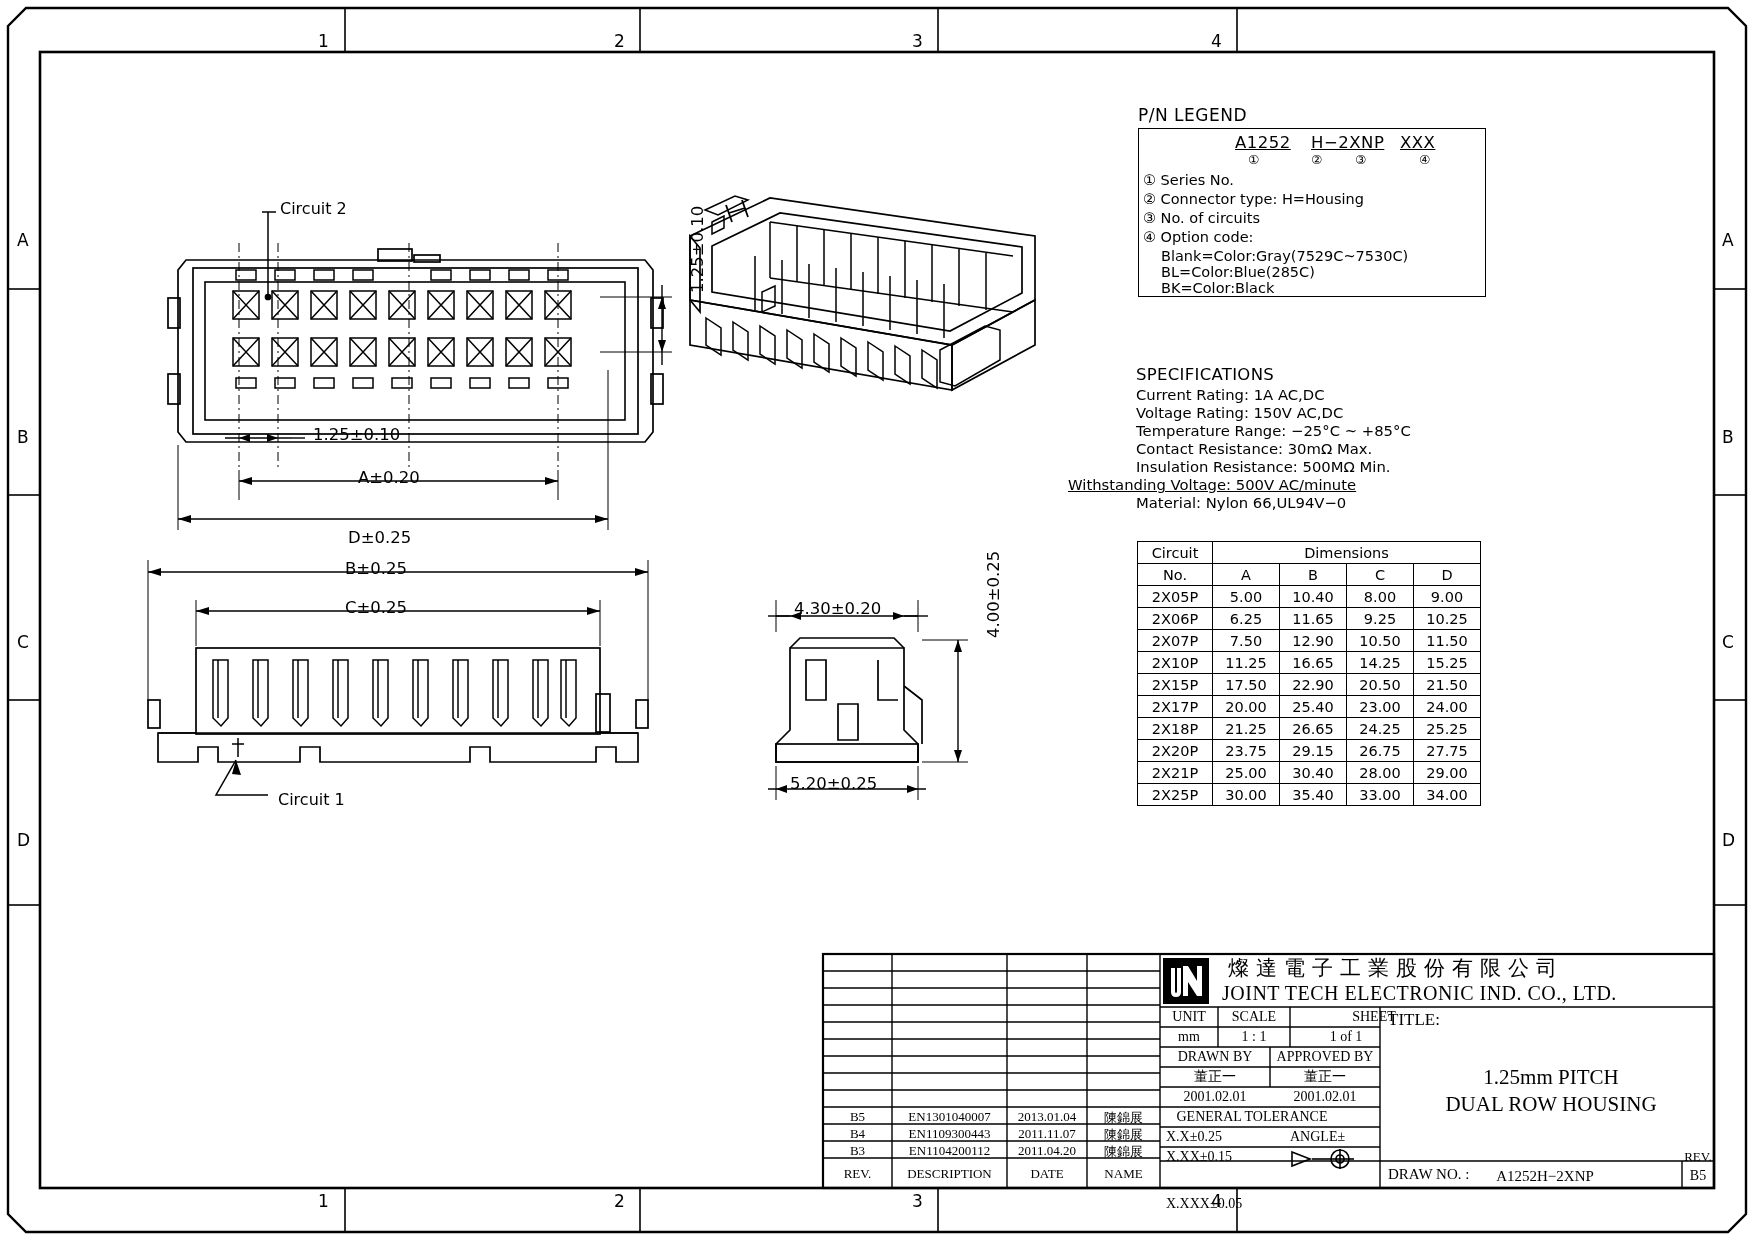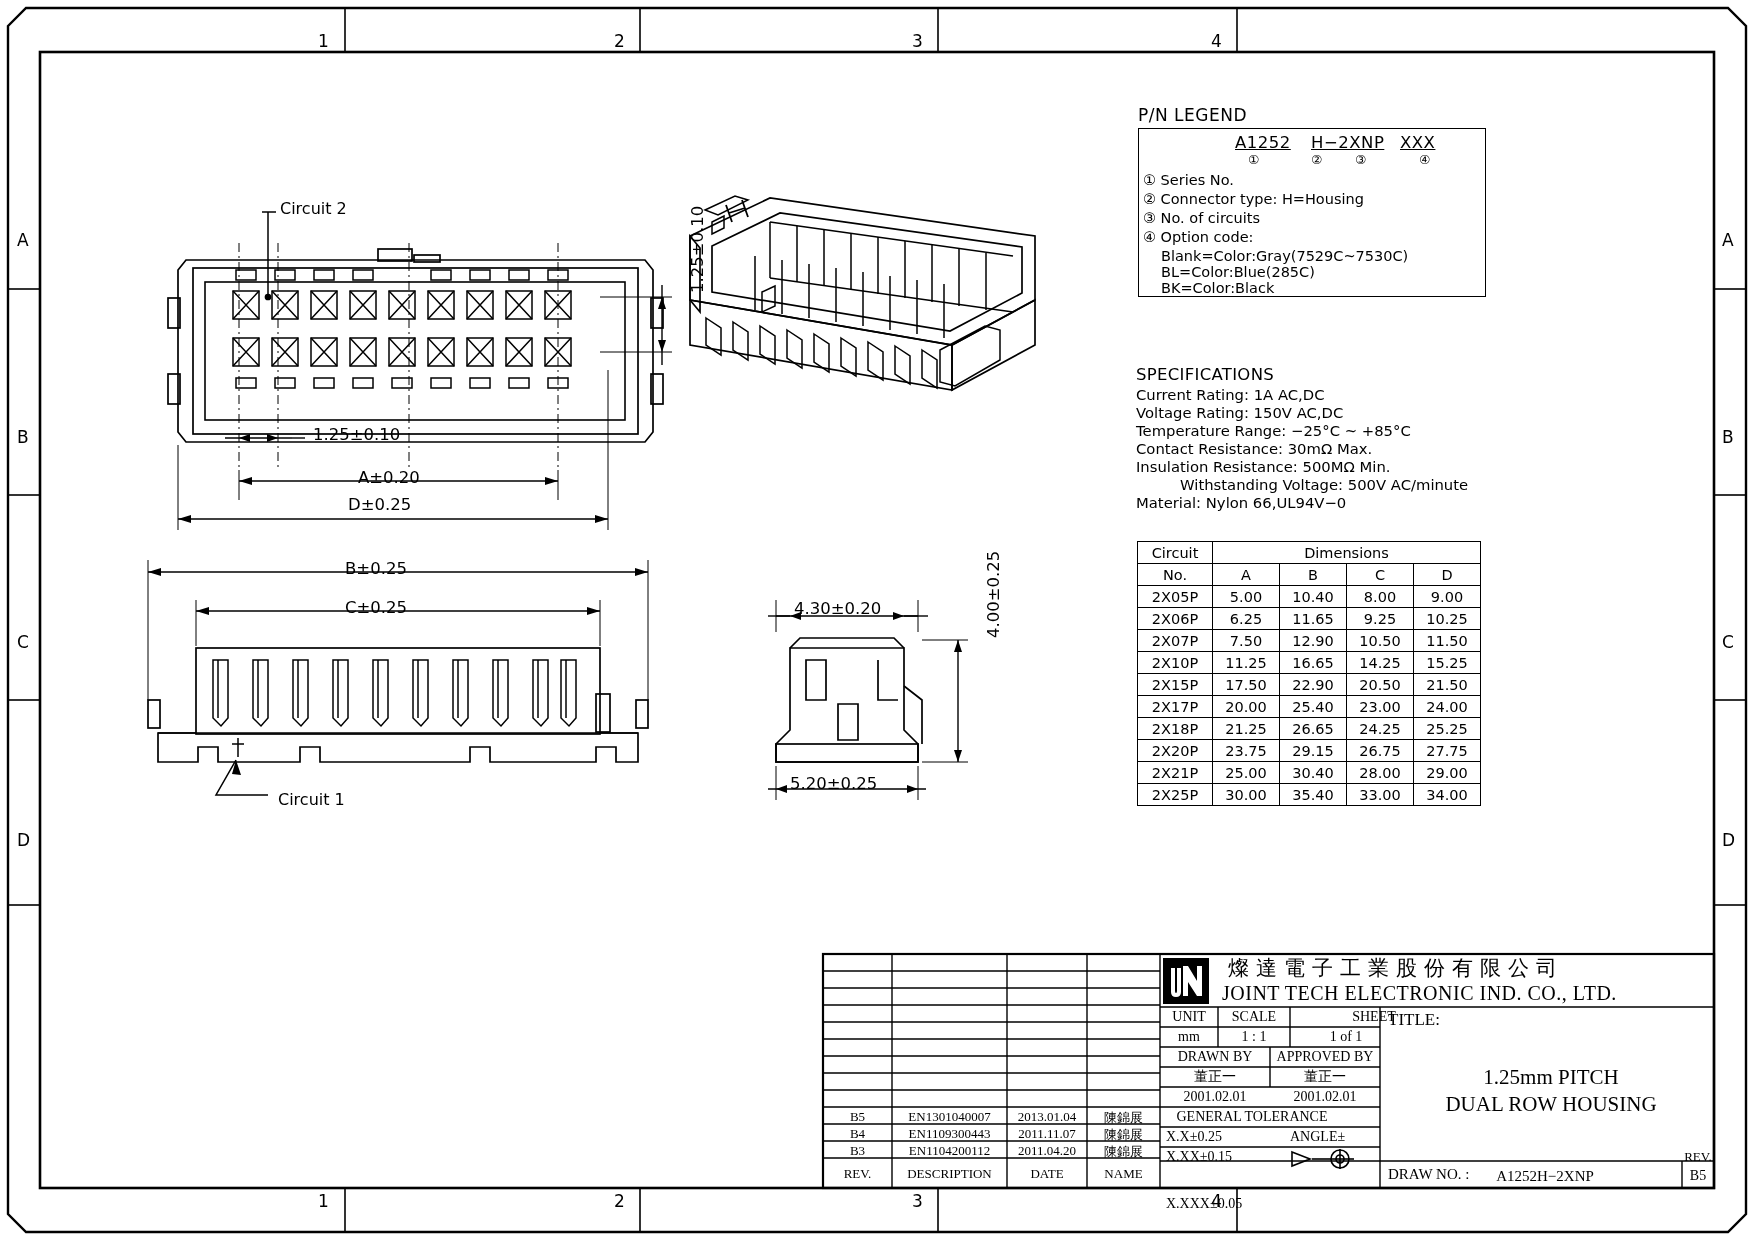--- a/index.html
+++ b/index.html
@@ -402,21 +402,21 @@
 <div class="txt pn-line" style="left:1161px;top:248px;">Blank=Color:Gray(7529C~7530C)</div>
 <div class="txt pn-line" style="left:1161px;top:264px;">BL=Color:Blue(285C)</div>
 <div class="txt pn-line" style="left:1161px;top:280px;">BK=Color:Black</div>
 
 <div class="txt" style="left:1136px;top:366px;font-size:16.5px;letter-spacing:.3px;">SPECIFICATIONS</div>
 <div class="txt spec-line" style="left:1136px;top:387px;">Current Rating: 1A AC,DC</div>
 <div class="txt spec-line" style="left:1136px;top:405px;">Voltage Rating: 150V AC,DC</div>
 <div class="txt spec-line" style="left:1136px;top:423px;">Temperature Range: −25°C ~ +85°C</div>
 <div class="txt spec-line" style="left:1136px;top:441px;">Contact Resistance: 30mΩ Max.</div>
 <div class="txt spec-line" style="left:1136px;top:459px;">Insulation Resistance: 500MΩ Min.</div>
-<div class="txt spec-line" style="left:1180px;top:477px;">Withstanding Voltage: 500V AC/minute</div>
+<div class="txt spec-line" style="left:1068px;top:477px;text-decoration:underline;">Withstanding Voltage: 500V AC/minute</div>
 <div class="txt spec-line" style="left:1136px;top:495px;">Material: Nylon 66,UL94V−0</div>
 
 <table class="dim">
   <tbody id="dim-tbody">
         <tr>
           <td class="cno" rowspan="1">Circuit</td>
           <td colspan="4">Dimensions</td>
         </tr>
         <tr>
           <td class="cno">No.</td>
@@ -495,21 +495,21 @@
           <td class="v">33.00</td>
           <td class="v">34.00</td>
         </tr>
       </tbody>
 </table>
 
 <div class="txt" style="left:280px;top:200px;font-size:16px;">Circuit 2</div>
 <div class="txt" style="left:278px;top:791px;font-size:16px;">Circuit 1</div>
 <div class="txt" style="left:313px;top:426px;font-size:16.5px;">1.25±0.10</div>
 <div class="txt" style="left:358px;top:469px;font-size:16.5px;">A±0.20</div>
-<div class="txt" style="left:348px;top:496px;font-size:16.5px;">D±0.25</div>
+<div class="txt" style="left:348px;top:529px;font-size:16.5px;">D±0.25</div>
 <div class="txt" style="left:345px;top:560px;font-size:16.5px;">B±0.25</div>
 <div class="txt" style="left:345px;top:599px;font-size:16.5px;">C±0.25</div>
 <div class="txt" style="left:689px;top:293px;font-size:16.5px;transform:rotate(-90deg);transform-origin:0 0;">1.25±0.10</div>
 <div class="txt" style="left:794px;top:600px;font-size:16.5px;">4.30±0.20</div>
 <div class="txt" style="left:985px;top:638px;font-size:16.5px;transform:rotate(-90deg);transform-origin:0 0;">4.00±0.25</div>
 <div class="txt" style="left:790px;top:775px;font-size:16.5px;">5.20±0.25</div>
 
 <div class="logo" style="left:1163px;top:958px;width:46px;height:46px;">
   <svg width="46" height="46" viewBox="0 0 46 46">
     <rect width="46" height="46" fill="#000"></rect>

